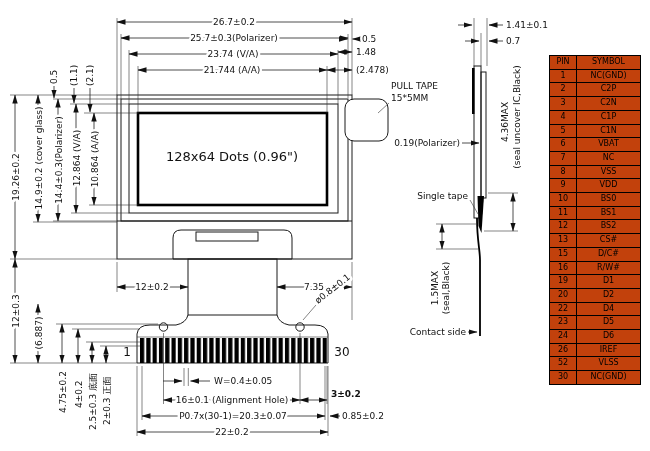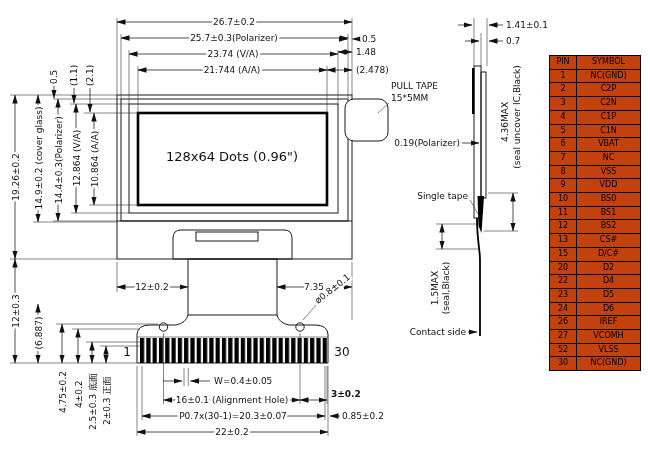--- a/index.html
+++ b/index.html
@@ -268,44 +268,48 @@
       </tr>
   <tr>
         <td>13</td>
         <td>CS#</td>
       </tr>
   <tr>
         <td>15</td>
         <td>D/C#</td>
       </tr>
   <tr>
+        <td>16</td>
+        <td>R/W#</td>
+      </tr>
+  <tr>
+        <td>19</td>
+        <td>D1</td>
+      </tr>
+  <tr>
         <td>20</td>
         <td>D2</td>
       </tr>
   <tr>
         <td>22</td>
         <td>D4</td>
       </tr>
   <tr>
         <td>23</td>
         <td>D5</td>
       </tr>
   <tr>
         <td>24</td>
         <td>D6</td>
       </tr>
   <tr>
         <td>26</td>
         <td>IREF</td>
       </tr>
   <tr>
-        <td>27</td>
-        <td>VCOMH</td>
-      </tr>
-  <tr>
         <td>52</td>
         <td>VLSS</td>
       </tr>
   <tr>
         <td>30</td>
         <td>NC(GND)</td>
       </tr>
 </tbody>
   </table>
 

